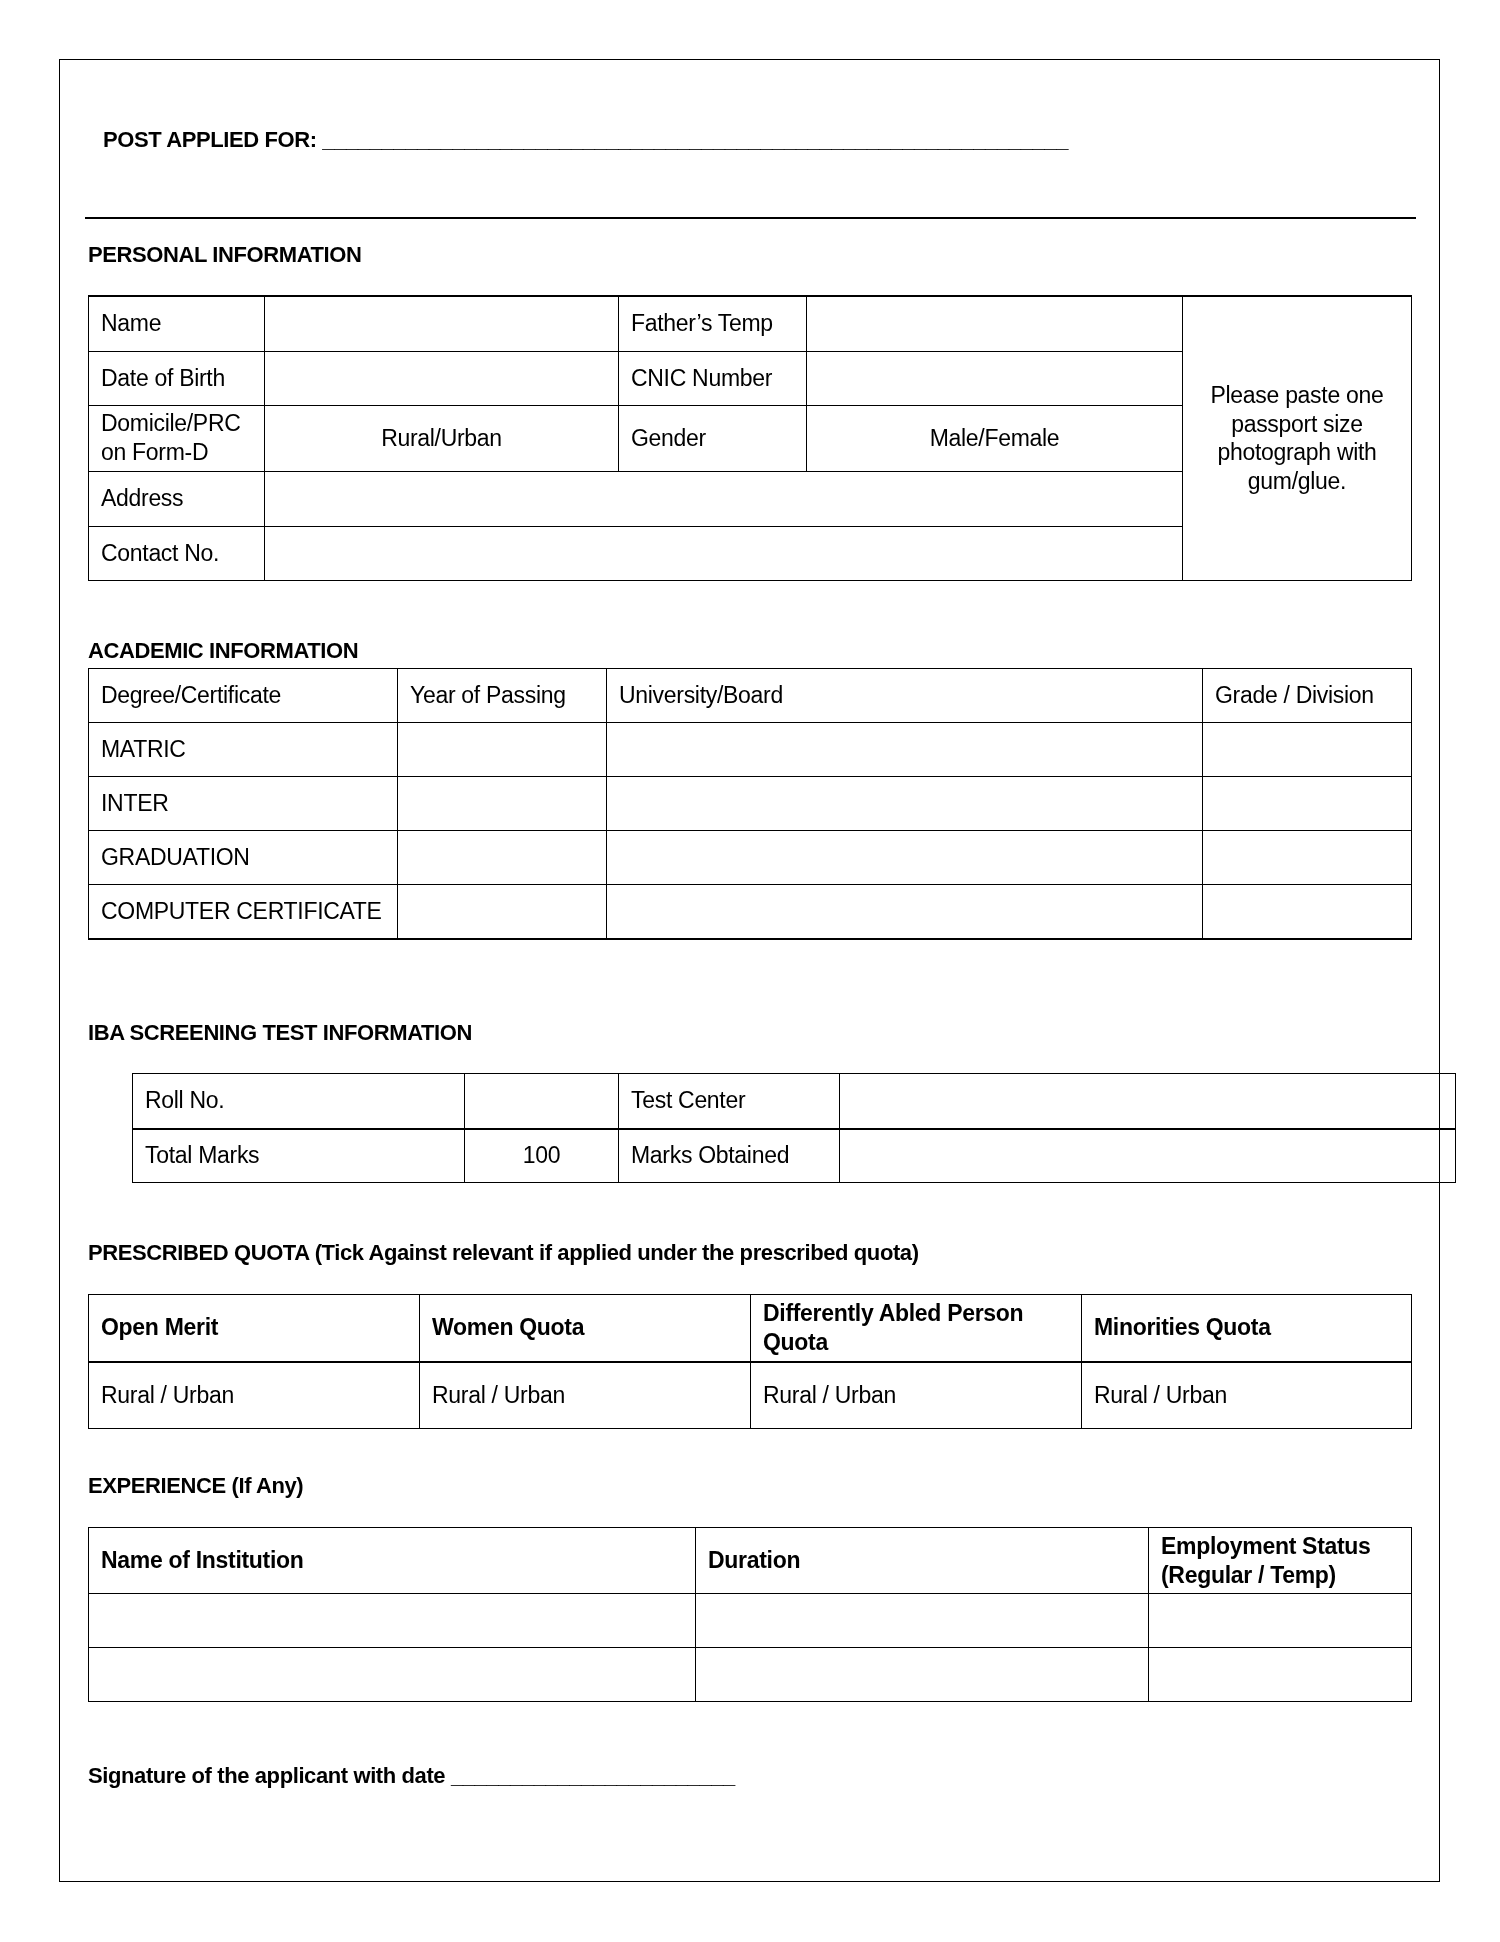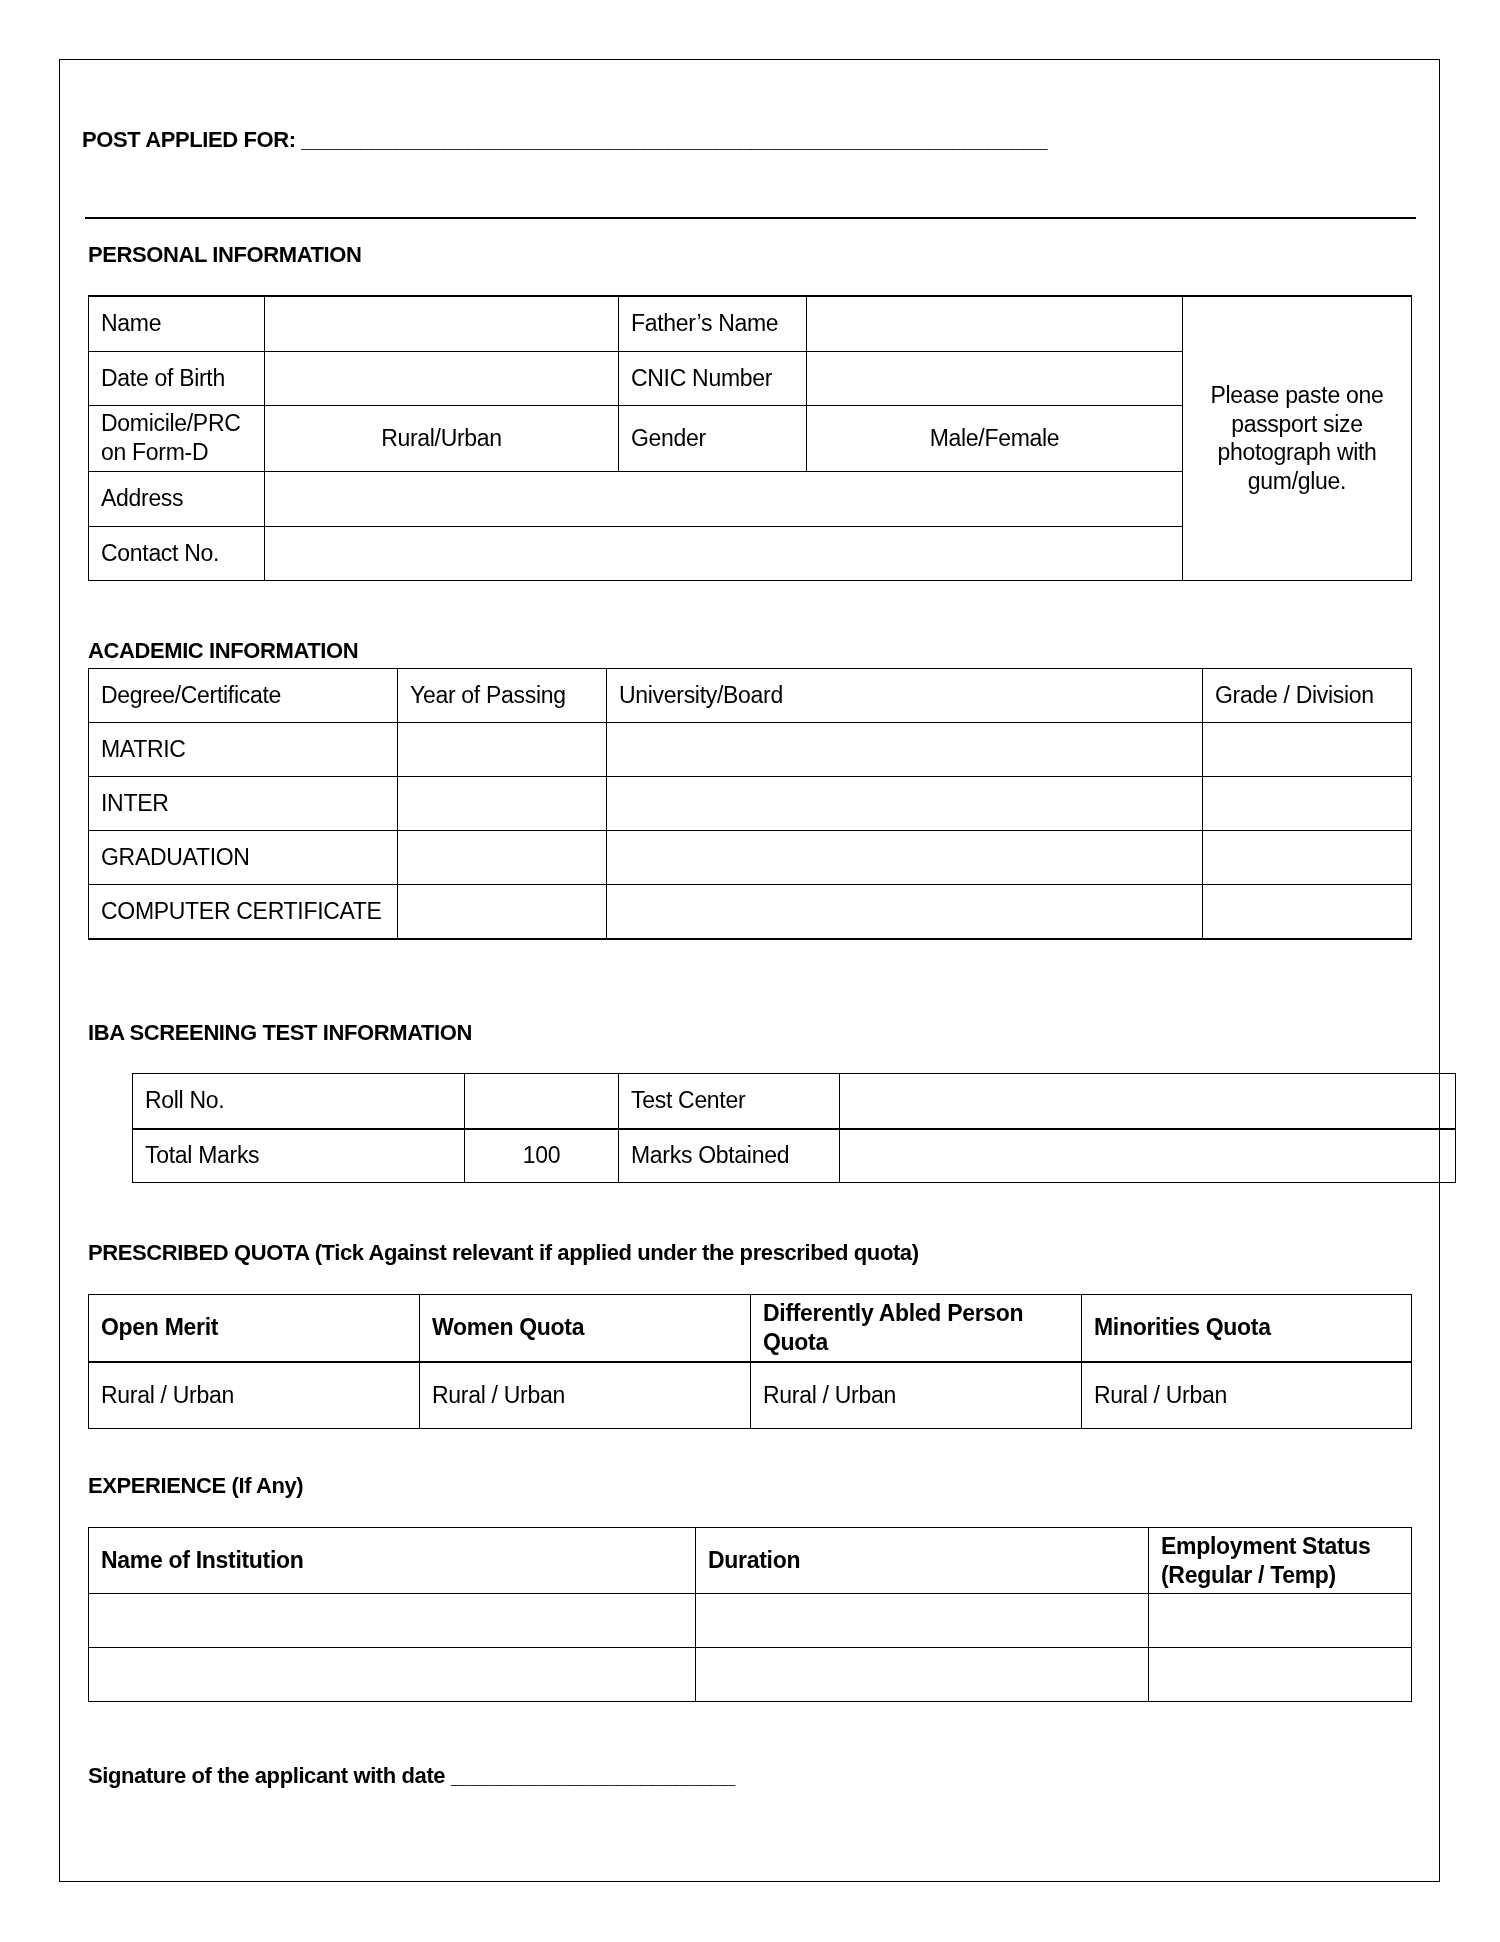--- a/index.html
+++ b/index.html
@@ -1,20 +1,20 @@
 <!DOCTYPE html>
 <html><head>
 <meta charset="utf-8">
 <style>
   html, body { margin:0; padding:0; background:#ffffff; }
   body { width:1500px; height:1942px; position:relative; font-family:"Liberation Sans", sans-serif; color:#000; overflow:hidden; }
   .page-border { position:absolute; left:59px; top:59px; width:1381px; height:1823px; border:1.5px solid #000; box-sizing:border-box; }
   .abs { position:absolute; }
   .heading { font-weight:bold; font-size:22px; letter-spacing:-0.4px; white-space:nowrap; }
-  .post-line { left:82px; top:127px; }
+  .post-line { left:103px; top:127px; }
   .post-rule { left:85px; top:217px; width:1331px; height:0; border-top:2.5px solid #000; }
   table.form { position:absolute; border-collapse:collapse; table-layout:fixed; font-size:23px; letter-spacing:-0.3px; }
   table.form td { border:1.5px solid #000; padding:0 12px; vertical-align:middle; line-height:1.25; }
   table.form tr.top-thick td { border-top-width:2.5px;margin-left:25px; }
   table.form tr.bottom-thick td { border-bottom-width:2.5px; }
   .center { text-align:center; }
   .bold { font-weight:bold; }
   .photo-cell { text-align:center; padding:0 18px !important; }
   .sig { left:88px; top:1763px; }
 </style>
@@ -35,21 +35,21 @@
     <col style="width:176px">
       <col style="width:354px">
       <col style="width:188px">
       <col style="width:376px">
       <col style="width:229px">
   </colgroup>
   <tbody>
       <tr class="top-thick" style="height:55px;">
     <td>Name</td>
     <td></td>
-    <td>Father’s Name</td>
+    <td>Father’s Temp</td>
     <td></td>
     <td rowspan="5" class="photo-cell">
       <span>Please paste one passport size photograph with gum/glue.</span>
     </td>
   </tr>
   <tr style="height:54px;">
     <td>Date of Birth</td>
     <td></td>
     <td>CNIC Number</td>
     <td></td>

